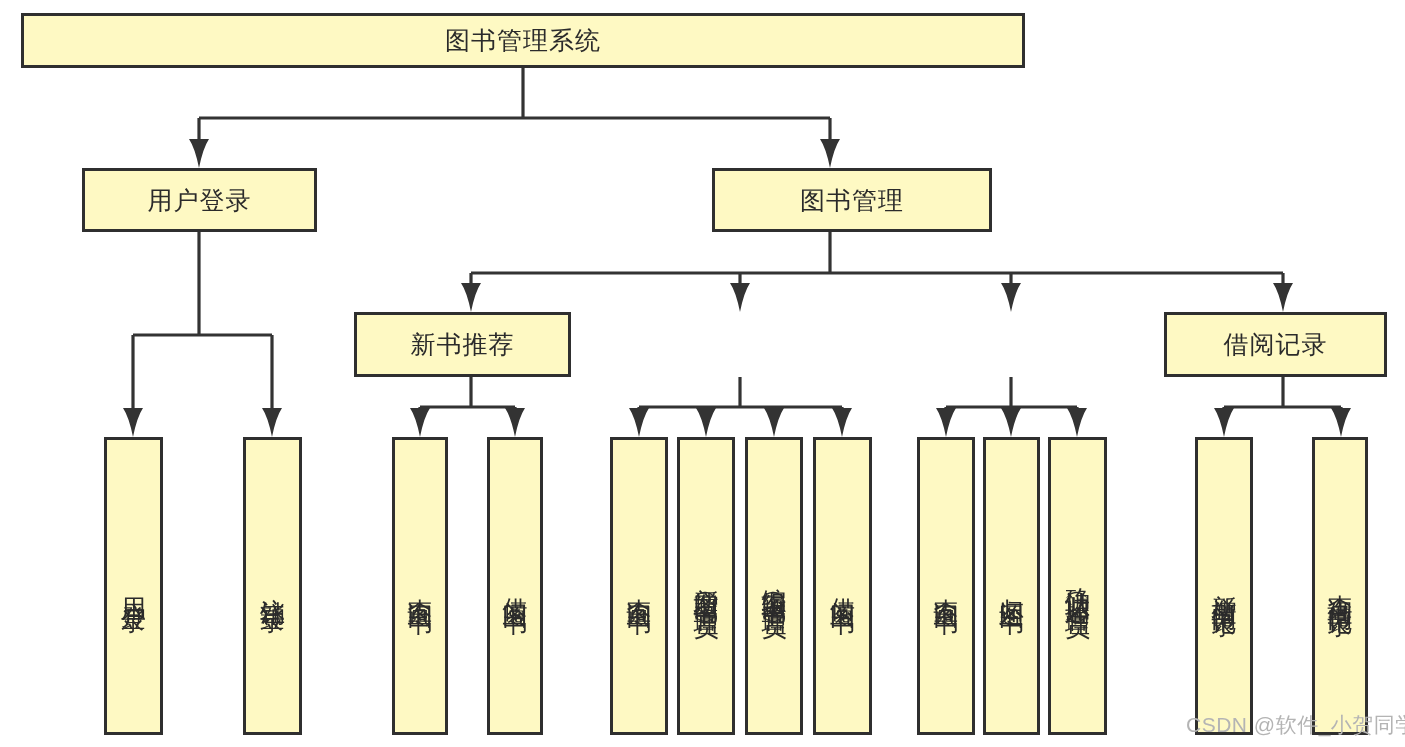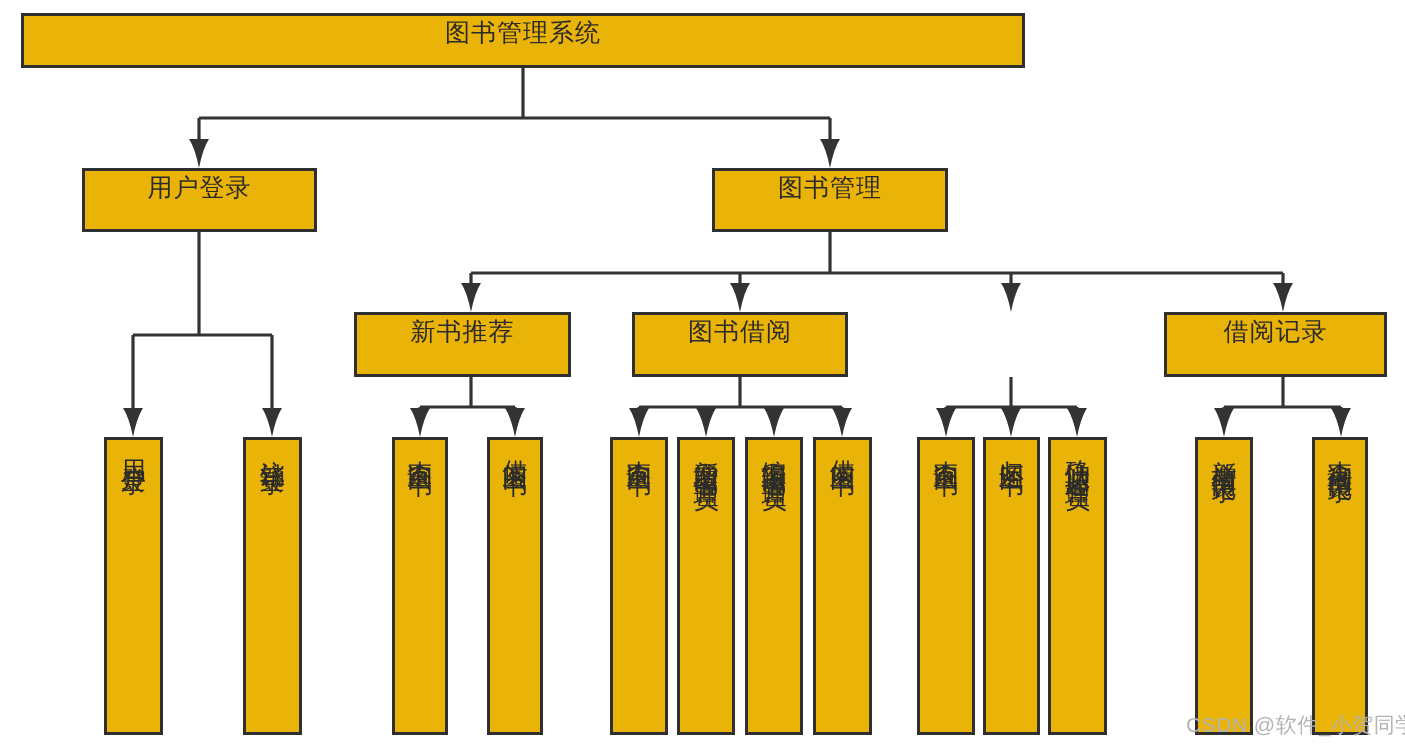--- a/index.html
+++ b/index.html
@@ -7,23 +7,23 @@
     position:relative;
     width:1405px;height:747px;
     background:#ffffff;
     font-family:"Liberation Sans",sans-serif;
     overflow:hidden;
   }
   #connectors{position:absolute;left:0;top:0;width:1405px;height:747px;}
   .hbox,.vbox{
     position:absolute;
     box-sizing:border-box;
-    background:#eab308;
+    background:#fef9c3;
     border:3px solid #2f2f2f;
-    display:flex;align-items:flex-start;justify-content:center;
+    display:flex;align-items:center;justify-content:center;
     color:#2b2b2b;
     z-index:2;
   }
   .hbox span{font-size:25px;letter-spacing:1px;white-space:nowrap;}
   .vbox span{
     writing-mode:vertical-rl;
     text-orientation:mixed;
     font-size:25px;
     letter-spacing:4px;
     line-height:1;
@@ -98,29 +98,26 @@
       <path d="M 1331 408 L 1351 408 Q 1345 417 1341 437 Q 1337 417 1331 408 Z" fill="#333333"></path>
     </svg>
 
   <div class="hbox" style="left:21px;top:13px;width:1004px;height:55px">
     <span>图书管理系统</span>
   </div>
 
   <div class="hbox" style="left:82px;top:168px;width:235px;height:64px">
     <span>用户登录</span>
   </div>
-  <div class="hbox" style="left:712px;top:168px;width:236px;height:64px">
+  <div class="hbox" style="left:712px;top:168px;width:280px;height:64px">
     <span>图书管理</span>
   </div>
 
   <div class="hbox" style="left:354px;top:312px;width:217px;height:65px">
     <span>新书推荐</span>
-  </div>
-  <div class="hbox" style="left:632px;top:312px;width:216px;height:65px">
-    <span>图书借阅</span>
   </div>
   <div class="hbox" style="left:1164px;top:312px;width:223px;height:65px">
     <span>借阅记录</span>
   </div>
 
   <div class="vbox" style="left:104px;top:437px;width:59px;height:298px">
     <span>用户登录</span>
   </div>
   <div class="vbox" style="left:243px;top:437px;width:59px;height:298px">
     <span>注销登录</span>

